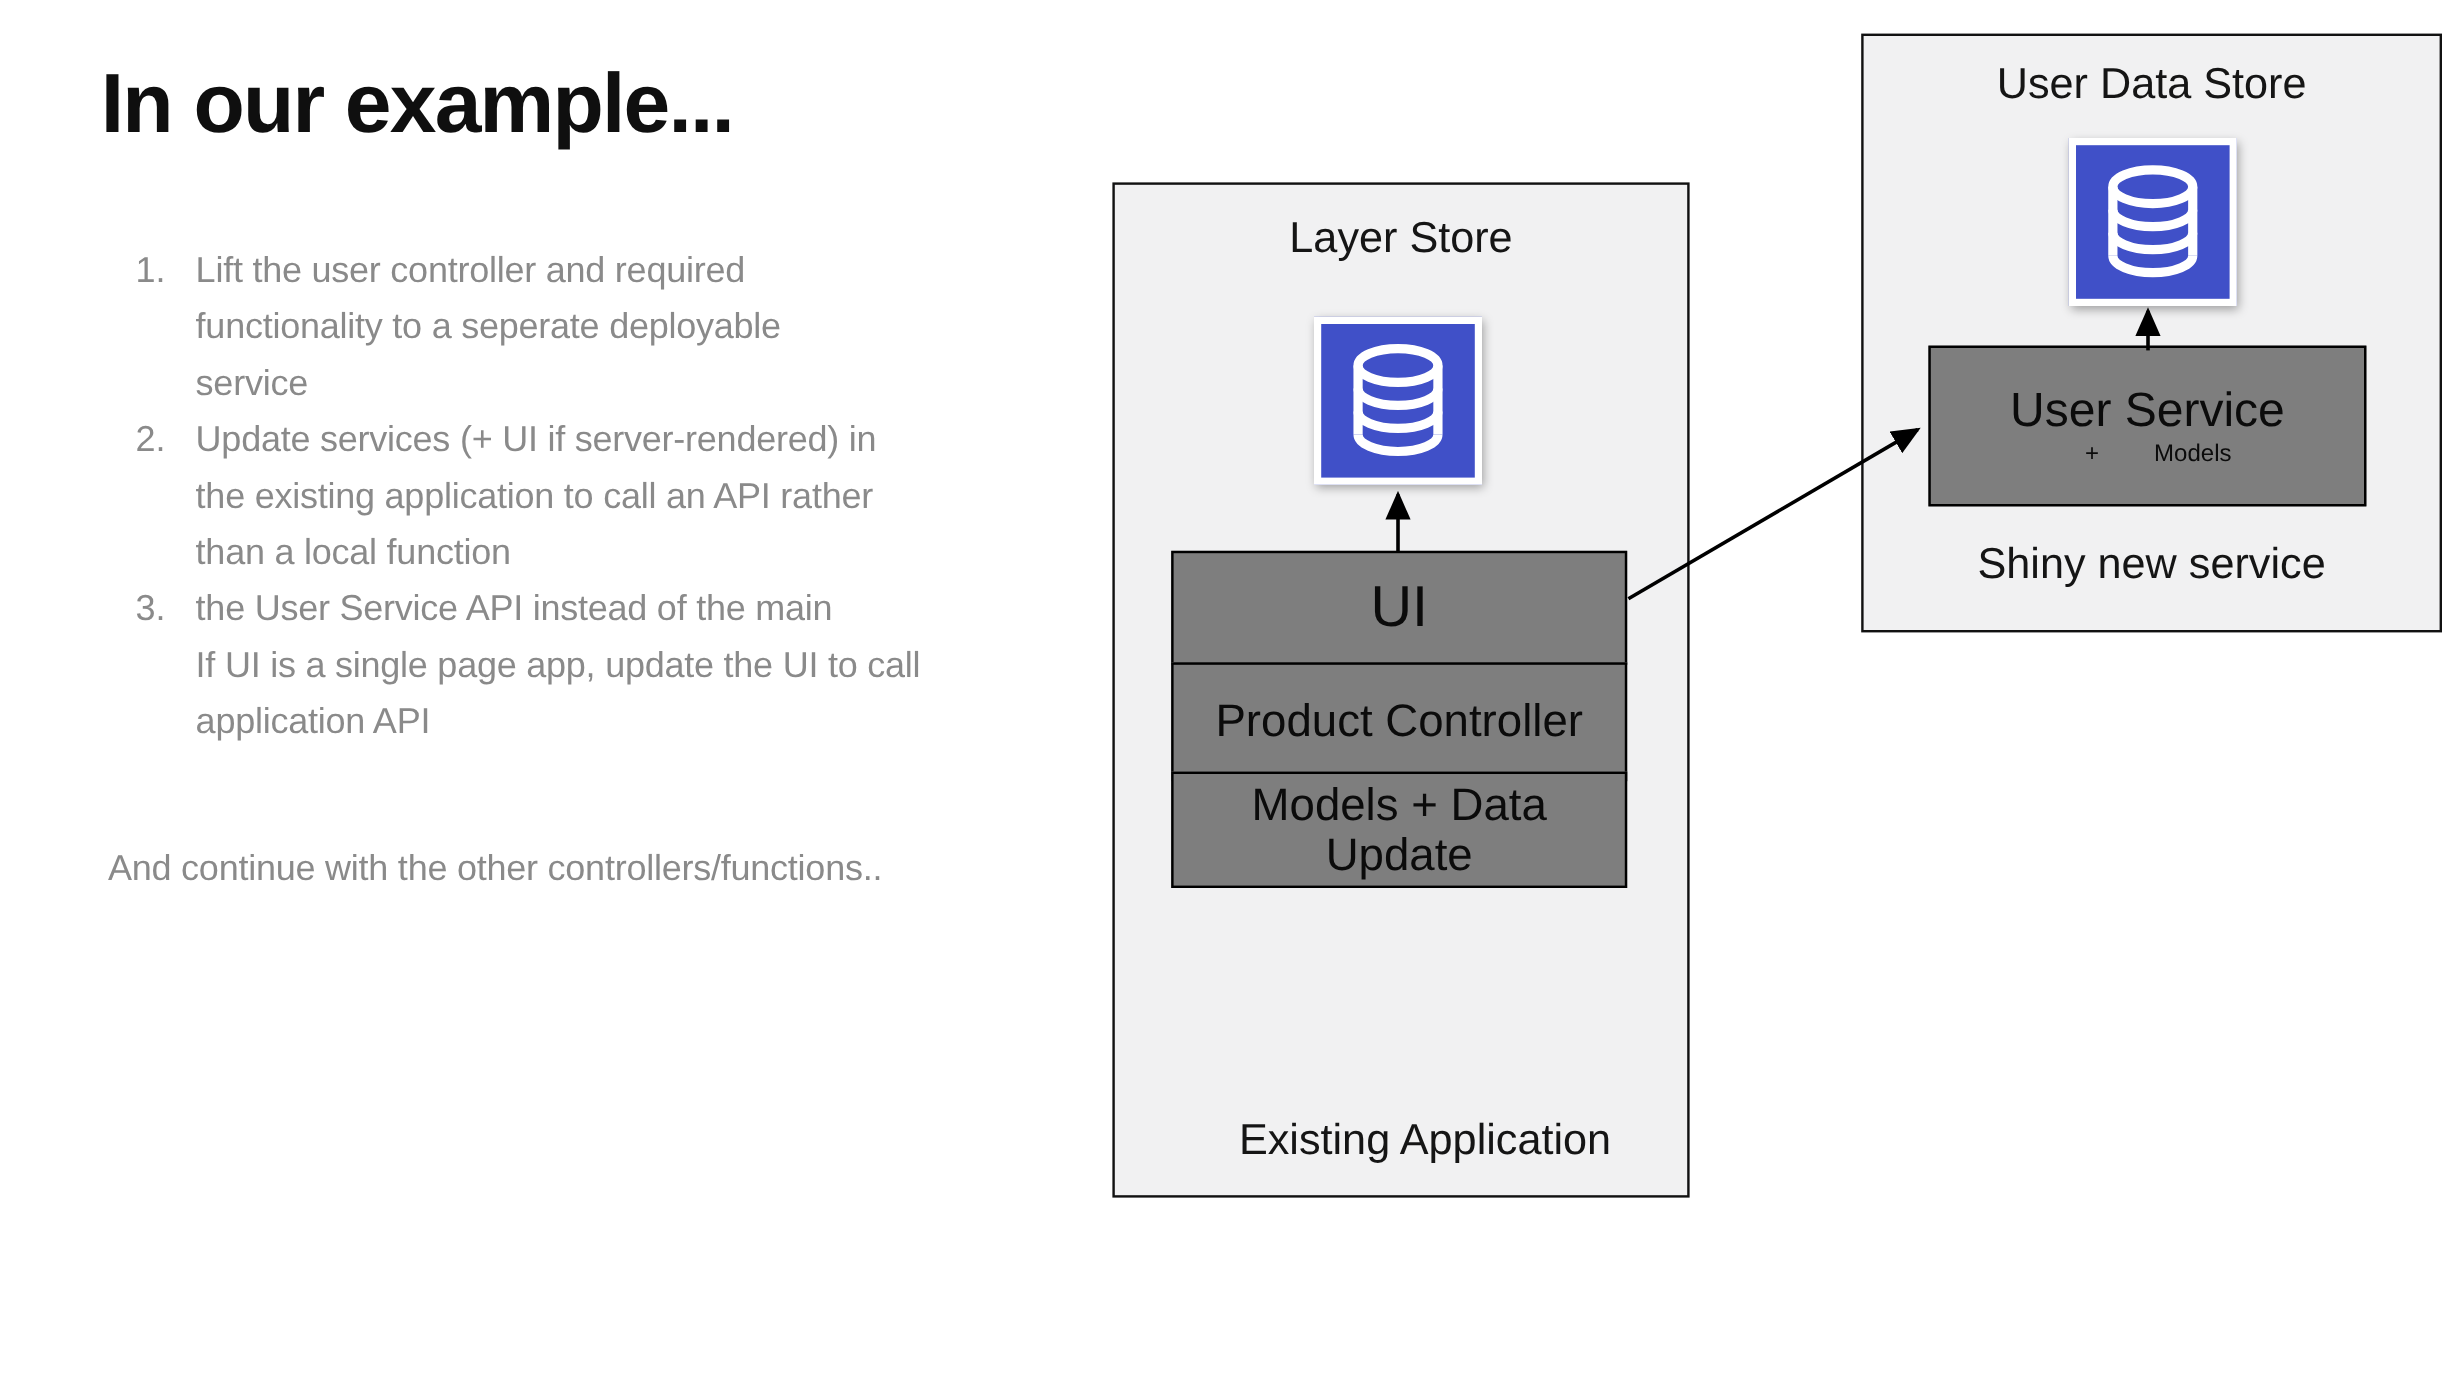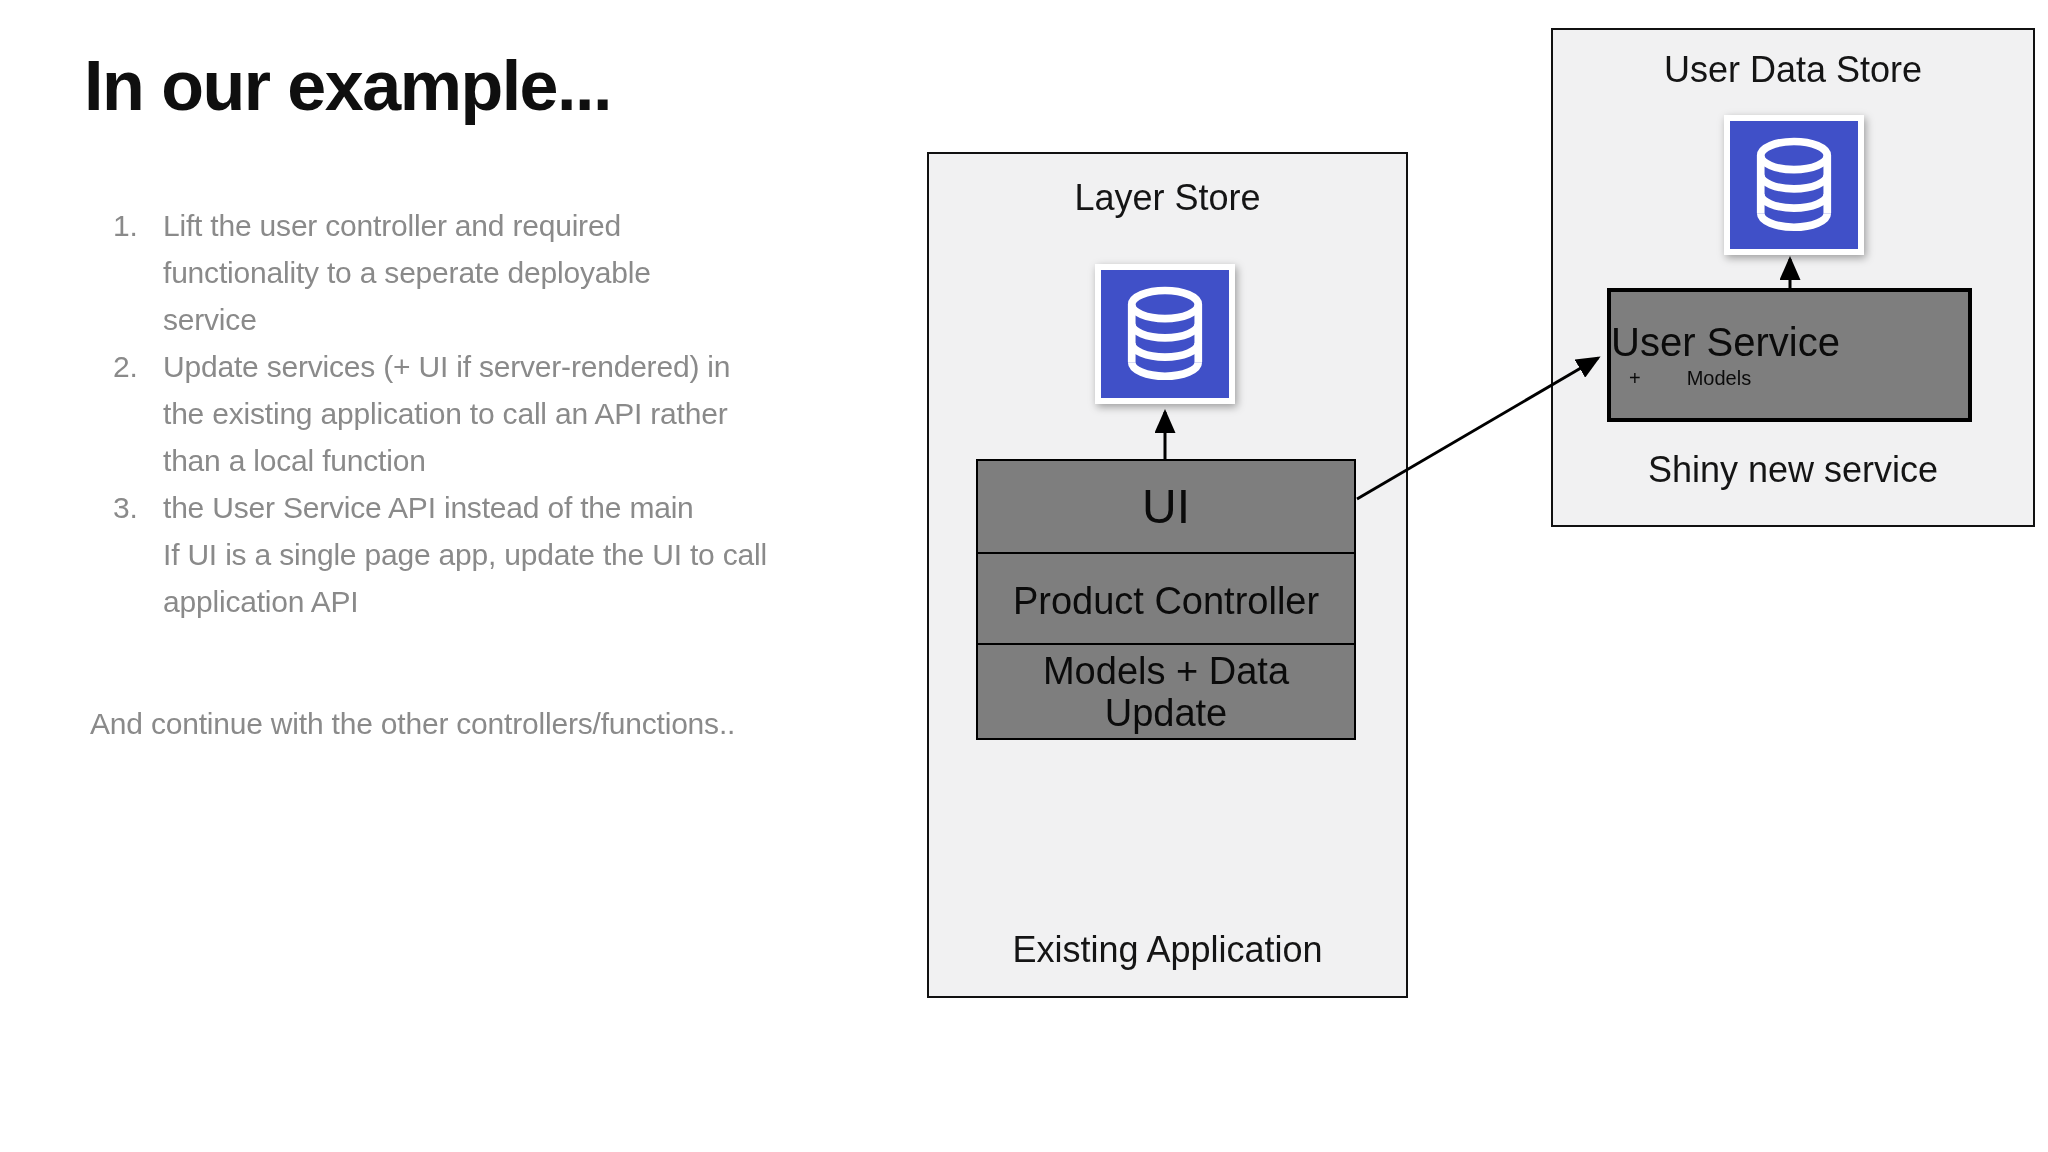--- a/index.html
+++ b/index.html
@@ -27,21 +27,21 @@
   .panel{
     position:absolute;background:#f1f1f2;border:2px solid #111111;box-sizing:border-box;
   }
   .panel-existing{left:927px;top:152px;width:481px;height:846px;}
   .panel-shiny{left:1551px;top:28px;width:484px;height:499px;}
   .panel-title,.panel-caption{
     position:absolute;left:0;width:100%;text-align:center;
     font-size:36px;color:#151515;line-height:44px;
   }
   .pt-existing{top:22px;}
-  .cap-existing{top:774px;}
+  .cap-existing{top:774px;padding-left:20px;}
   .pt-shiny{top:18px;}
   .cap-shiny{top:418px;}
   
   .db-icon{
     position:absolute;box-sizing:border-box;background:#4050c8;
     border:6px solid #ffffff;box-shadow:2px 3px 8px rgba(0,0,0,0.35);
   }
   .db-left{left:166px;top:110px;width:140px;height:140px;}
   .db-right{left:171px;top:85px;width:140px;height:140px;}
   .db-icon svg{display:block;width:100%;height:100%;}
@@ -51,22 +51,22 @@
     background:#7e7e7e;border:2px solid #000000;color:#0b0b0b;
     display:flex;align-items:center;justify-content:center;text-align:center;
   }
   .layer-ui{top:305px;height:95px;font-size:48px;}
   .layer-pc{top:398px;height:99px;font-size:38px;}
   .layer-md{top:489px;height:97px;font-size:38px;line-height:42px;}
   .layer-md .wrap{display:inline-block;max-width:280px;}
   
   .service-box{
     position:absolute;left:54px;top:258px;width:365px;height:134px;box-sizing:border-box;
-    background:#7e7e7e;border:4px solid #000000;color:#0b0b0b;
-    display:flex;flex-direction:column;justify-content:center;
+    background:#7e7e7e;border:2px solid #000000;color:#0b0b0b;
+    display:flex;flex-direction:column;align-items:center;justify-content:center;
   }
   .service-name{font-size:40px;line-height:46px;}
   .service-sub{display:flex;align-items:baseline;gap:46px;font-size:20px;line-height:26px;margin-left:18px;}
   
   .arrows{position:absolute;left:0;top:0;width:2048px;height:1152px;pointer-events:none;z-index:5;}
 </style>
 </head>
 <body>
 
 <div class="slide">

